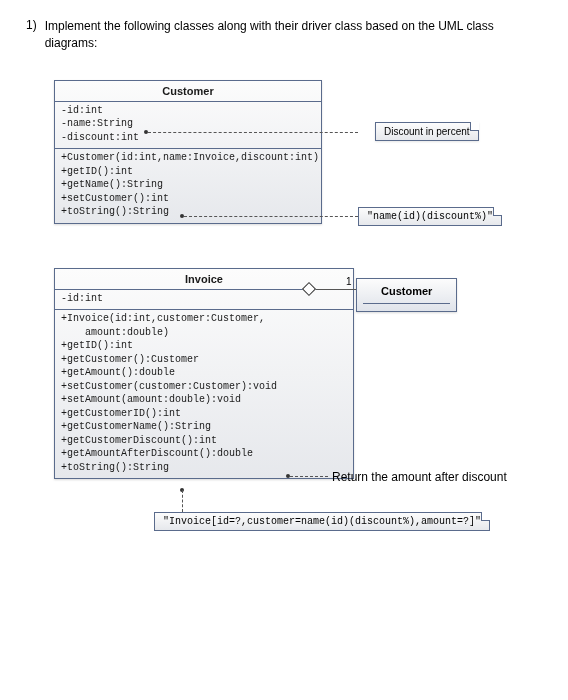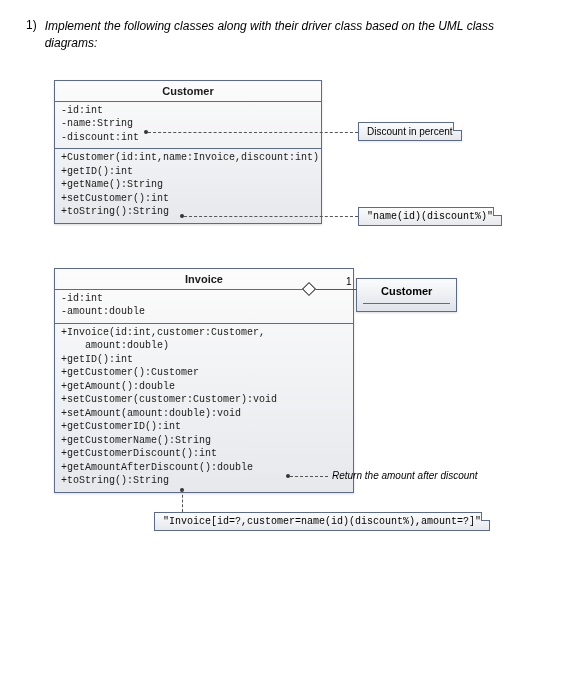--- a/index.html
+++ b/index.html
@@ -8,21 +8,21 @@
     background: #fff;
     width: 568px;
     height: 700px;
     position: relative;
     padding: 18px 26px;
     font-size: 12px;
     color: #000;
   }
   .question { display: flex; gap: 8px; margin-bottom: 28px; }
   .question .num { font-weight: normal; }
-  .question .txt { line-height: 1.4; font-style: italic; }
+  .question .txt { line-height: 1.4; }
   .diagram-area { position: relative; margin-left: 28px; height: 580px; }
   .uml-class {
     position: absolute;
     background: linear-gradient(to bottom, #fcfcfc 0%, #e6e8ec 100%);
     border: 1px solid #5a6b8c;
     font-family: "Courier New", monospace;
     font-size: 10px;
     color: #1a1a1a;
     box-shadow: 0 1px 2px rgba(0,0,0,0.15);
   }
@@ -44,20 +44,21 @@
   .uml-class .section:last-child { border-bottom: none; }
   .uml-class .row { display: block; }
   .note {
     position: absolute;
     background: linear-gradient(to bottom, #fcfcfc 0%, #e6e8ec 100%);
     border: 1px solid #5a6b8c;
     font-family: Arial, sans-serif;
     font-size: 10px;
     padding: 3px 8px;
     box-shadow: 0 1px 2px rgba(0,0,0,0.1);
+    margin-left: 17px;
   }
   .note::before {
     content: "";
     position: absolute;
     top: -1px; right: -1px;
     width: 8px; height: 8px;
     background: #fff;
     border-left: 1px solid #5a6b8c;
     border-bottom: 1px solid #5a6b8c;
   }
@@ -115,22 +116,21 @@
     border:1px solid #5a6b8c;
     padding: 3px 8px;
   }
   .notequote::before{
     content:"";position:absolute;top:-1px;right:-1px;width:8px;height:8px;
     background:#fff;border-left:1px solid #5a6b8c;border-bottom:1px solid #5a6b8c;
   }
   .plain-note{
     position:absolute;
     font-family: Arial, sans-serif;
-    font-size:10px;
-    font-style:italic;
+    font-size:12px;
   }
 </style>
 </head>
 <body>
 
 <div class="question">
   <div class="num">1)</div>
   <div class="txt">Implement the following classes along with their driver class based on the UML class diagrams:</div>
 </div>
 
@@ -161,21 +161,20 @@
   <span class="dot" style="left:128px; top:136px;"></span>
   <div class="dashline" style="left:130px; top:136px; width:174px;"></div>
   <div class="notequote" style="left:304px; top:127px;">
     <span>"name(id)(discount%)"</span>
   </div>
 
   <div class="uml-class" id="inv" style="left:0px; top:188px; width:300px;">
     <div class="title">Invoice</div>
     <div class="section">
       <span class="row">-id:int</span>
-      <span class="row">-amount:double</span>
     </div>
     <div class="section">
       <span class="row">+Invoice(id:int,customer:Customer,</span>
       <span class="row">&nbsp;&nbsp;&nbsp;&nbsp;amount:double)</span>
       <span class="row">+getID():int</span>
       <span class="row">+getCustomer():Customer</span>
       <span class="row">+getAmount():double</span>
       <span class="row">+setCustomer(customer:Customer):void</span>
       <span class="row">+setAmount(amount:double):void</span>
       <span class="row">+getCustomerID():int</span>

